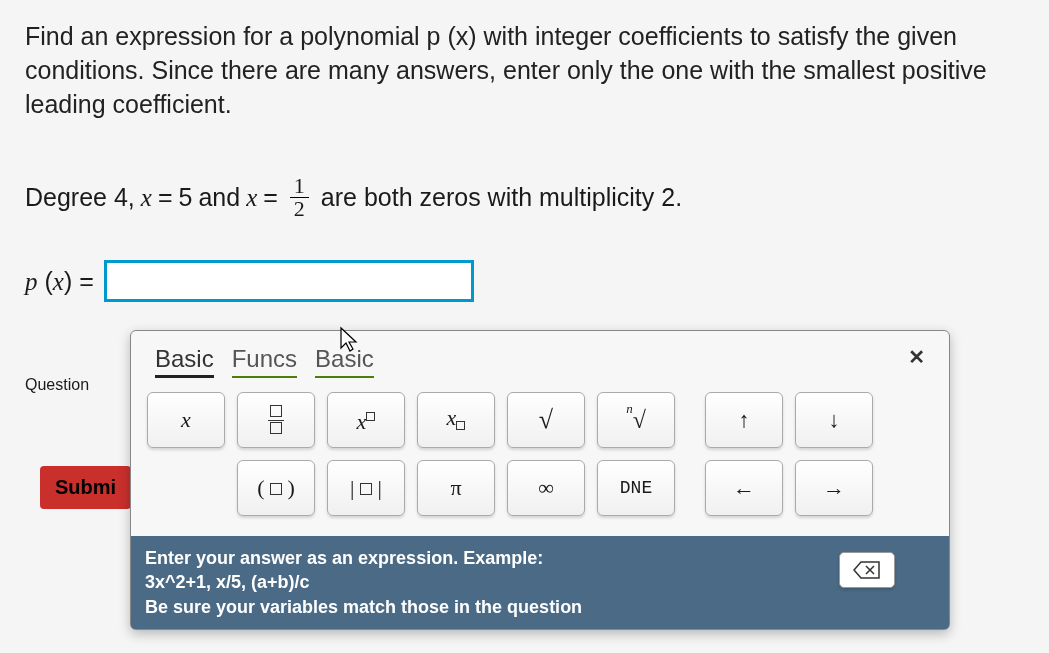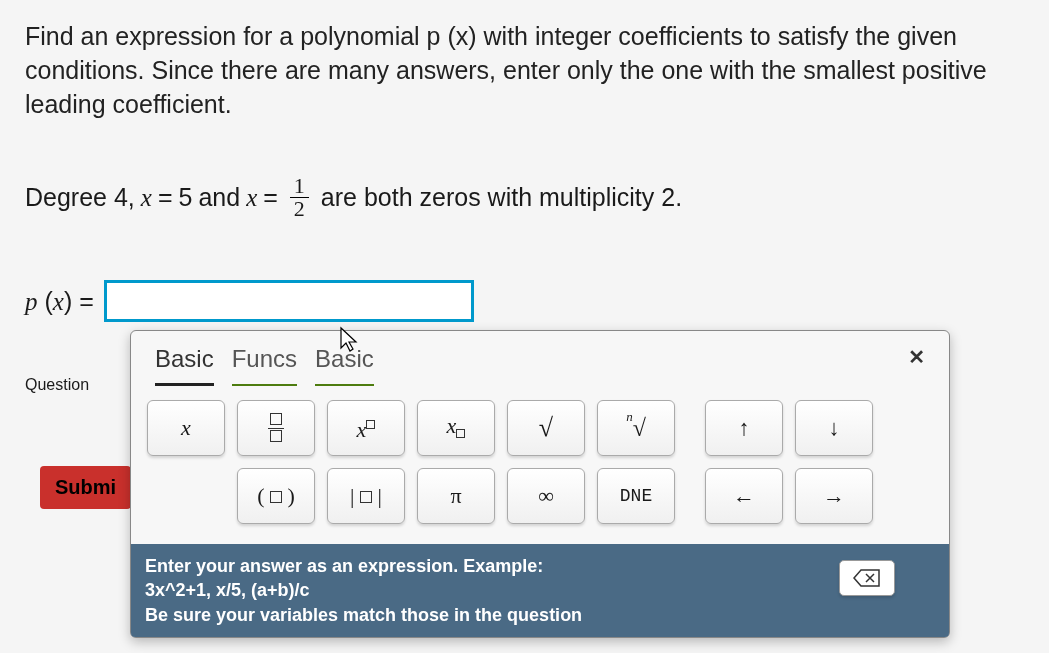--- a/index.html
+++ b/index.html
@@ -14,21 +14,21 @@
   }
   .problem-text {
     font-size: 25px;
     line-height: 1.35;
     margin-bottom: 54px;
     color: #222;
   }
   .math-it { font-family: "Times New Roman", serif; font-style: italic; }
   .conditions {
     font-size: 25px;
-    margin-bottom: 60px;
+    margin-bottom: 40px;
     display: flex;
     align-items: center;
     gap: 6px;
   }
   .frac {
     display: inline-flex;
     flex-direction: column;
     align-items: center;
     font-family: "Times New Roman", serif;
     font-size: 22px;
@@ -84,21 +84,21 @@
     box-shadow: 0 4px 12px rgba(0,0,0,.25);
     padding: 10px 16px 10px 16px;
   }
   .tabs {
     display: flex;
     gap: 18px;
     font-size: 24px;
     padding: 4px 0 0 8px;
     position: relative;
   }
-  .tab { color: #333; cursor: pointer; padding-bottom: 10px; }
+  .tab { color: #333; cursor: pointer; padding-bottom: 2px; }
   .tab.active { border-bottom: 3px solid #222; font-weight: 500; }
   .tab.inactive { color: #555; border-bottom: 2px solid #4d7c0f; }
   .close-x {
     position: absolute;
     right: 8px;
     top: 4px;
     font-size: 20px;
     color: #333;
     cursor: pointer;
     font-weight: bold;

